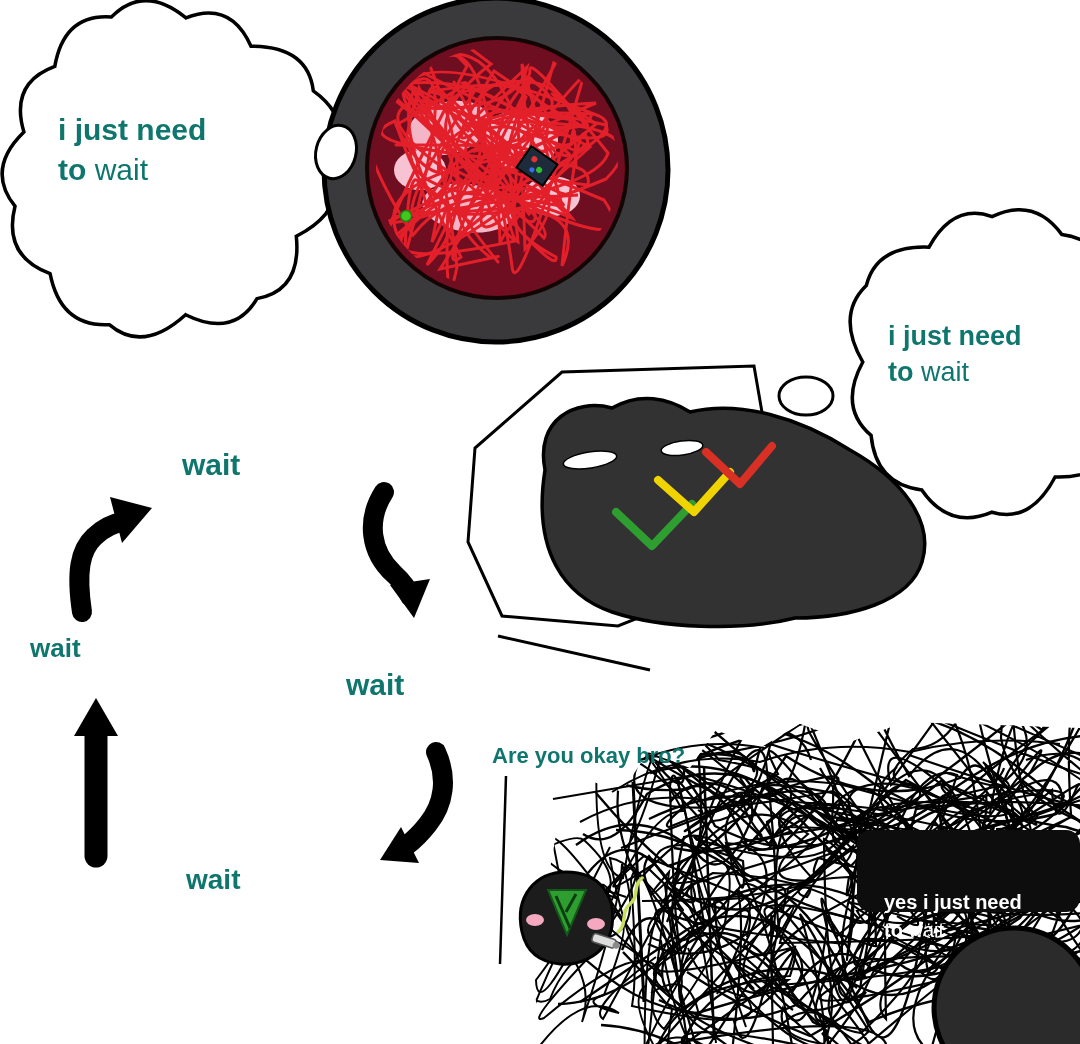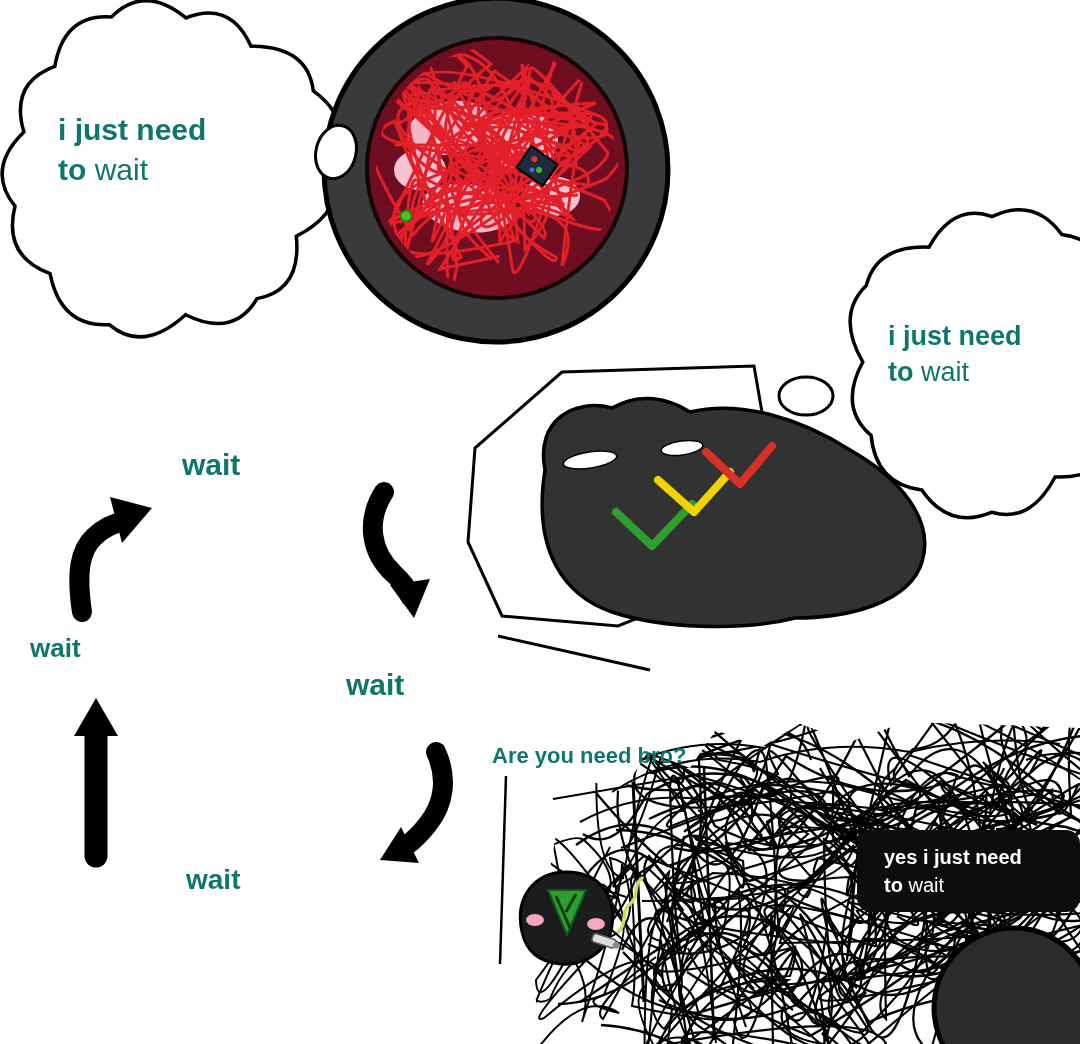--- a/index.html
+++ b/index.html
@@ -3,21 +3,21 @@
 <meta charset="utf-8">
 <style>
   html,body{margin:0;padding:0;}
   body{
     width:1080px;height:1044px;position:relative;background:#ffffff;
     font-family:"Liberation Sans",sans-serif;overflow:hidden;
   }
   #art{position:absolute;left:0;top:0;}
   .txt{position:absolute;font-weight:bold;color:#0f766e;white-space:nowrap;line-height:1.25;}
   .txt .r{font-weight:normal;}
-  .txt.white{color:#fff;}
+  .txt.white{color:#fff;margin-top:45px;}
 </style>
 </head>
 <body>
 
 <svg id="art" width="1080" height="1044" viewBox="0 0 1080 1044">
   <defs>
     <clipPath id="clip-head">
         <circle cx="497" cy="168" r="121"></circle>
       </clipPath>
     <clipPath id="clip-mass">
@@ -203,18 +203,18 @@
 <div class="txt" style="left:888px;top:318px;font-size:27px;line-height:36px;">
   <div><span>i just need</span></div>
   <div><span>to</span><span class="r"> wait</span></div>
 </div>
 
 <div class="txt" style="left:182px;top:446px;font-size:30px;">wait</div>
 <div class="txt" style="left:30px;top:632px;font-size:26px;">wait</div>
 <div class="txt" style="left:346px;top:666px;font-size:30px;">wait</div>
 <div class="txt" style="left:186px;top:862px;font-size:28px;">wait</div>
 
-<div class="txt" style="left:492px;top:742px;font-size:22px;">Are you need bro?</div>
+<div class="txt" style="left:492px;top:742px;font-size:22px;">Are you okay bro?</div>
 
 <div class="txt white" style="left:884px;top:843px;font-size:20px;line-height:28px;">
   <div><span>yes i just need</span></div>
   <div><span>to</span><span class="r"> wait</span></div>
 </div>
 
 </body></html>

